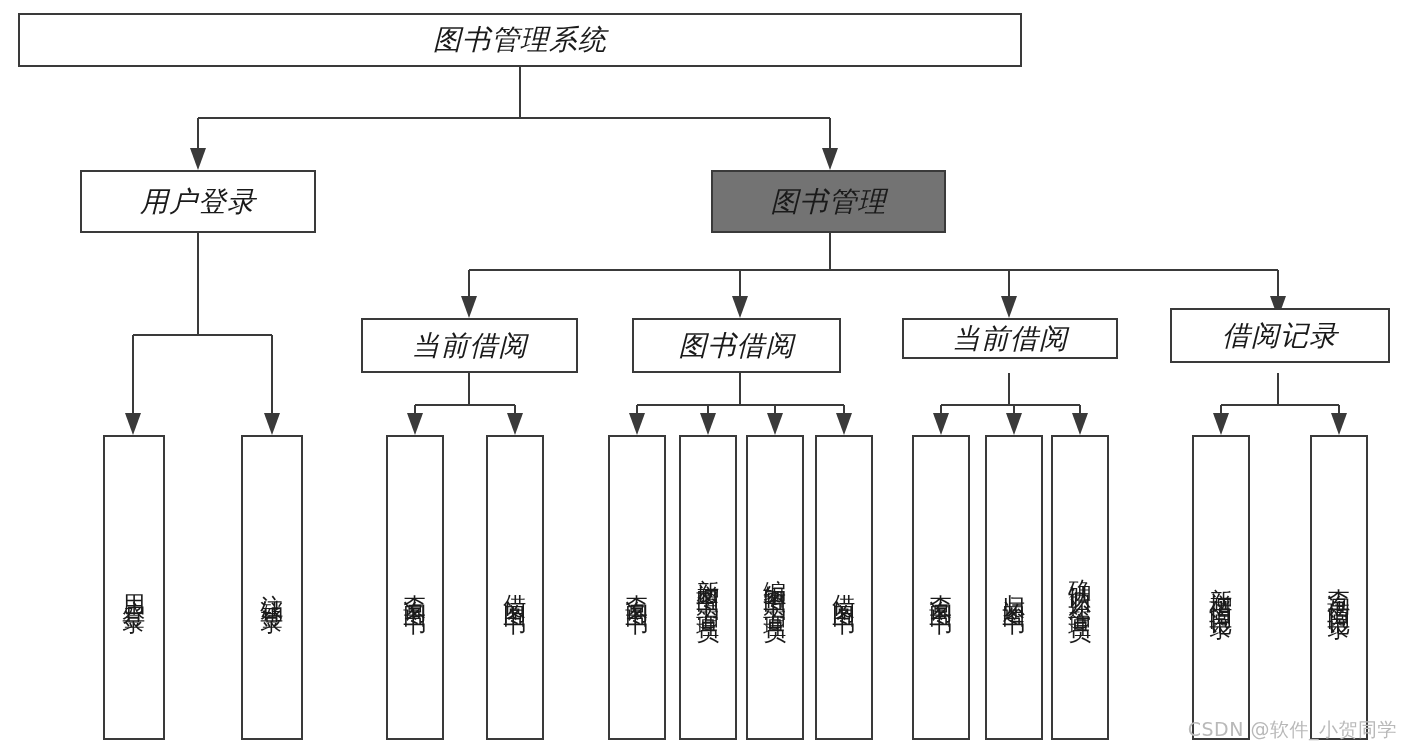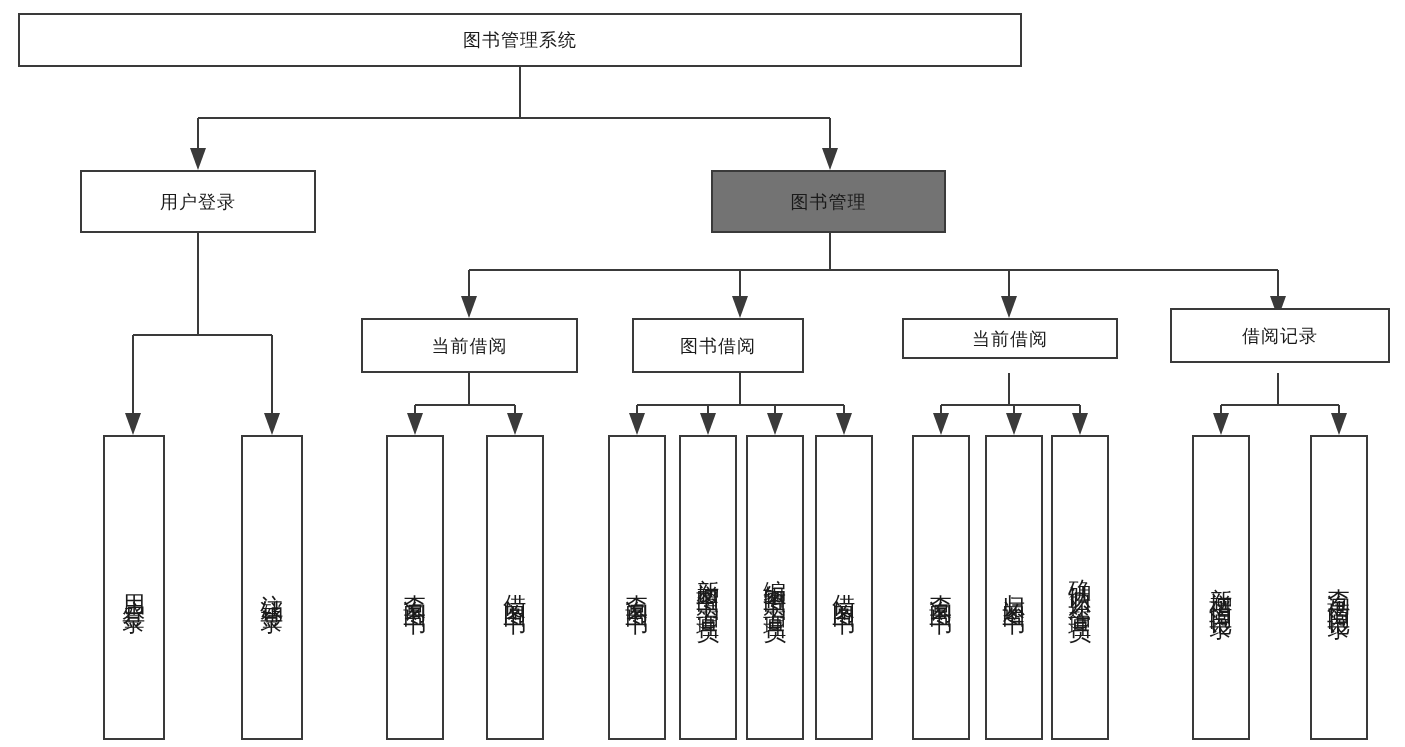--- a/index.html
+++ b/index.html
@@ -30,23 +30,24 @@
     box-sizing: border-box;
     border: 2px solid #3a3a3a;
     background: #ffffff;
     color: #1a1a1a;
     display: flex;
     align-items: center;
     justify-content: center;
     text-align: center;
   }
   .node.horiz {
-    font-size: 18px;
+    font-size: 28px;
     letter-spacing: 1px;
     line-height: 1.2;
+    font-style: italic;
   }
   .node.vert {
     writing-mode: vertical-rl;
     text-orientation: upright;
     font-size: 23px;
     letter-spacing: 6px;
     line-height: 1.15;
     padding: 6px 0;
   }
   .node.vert .vtext {
@@ -132,21 +133,21 @@
       </div>
       <div class="node horiz" style="left: 80px; top: 170px; width: 236px; height: 63px; border-color: rgb(58, 58, 58); background: rgb(255, 255, 255); color: rgb(26, 26, 26);">
         <span>用户登录</span>
       </div>
       <div class="node horiz" style="left: 711px; top: 170px; width: 235px; height: 63px; border-color: rgb(58, 58, 58); background: #737373; color: rgb(26, 26, 26);">
         <span>图书管理</span>
       </div>
       <div class="node horiz" style="left: 361px; top: 318px; width: 217px; height: 55px; border-color: rgb(58, 58, 58); background: rgb(255, 255, 255); color: rgb(26, 26, 26);">
         <span>当前借阅</span>
       </div>
-      <div class="node horiz" style="left: 632px; top: 318px; width: 172px; height: 55px; border-color: rgb(58, 58, 58); background: rgb(255, 255, 255); color: rgb(26, 26, 26);">
+      <div class="node horiz" style="left: 632px; top: 318px; width: 209px; height: 55px; border-color: rgb(58, 58, 58); background: rgb(255, 255, 255); color: rgb(26, 26, 26);">
         <span>图书借阅</span>
       </div>
       <div class="node horiz" style="left: 902px; top: 318px; width: 216px; height: 41px; border-color: rgb(58, 58, 58); background: rgb(255, 255, 255); color: rgb(26, 26, 26);">
         <span>当前借阅</span>
       </div>
       <div class="node horiz" style="left: 1170px; top: 308px; width: 220px; height: 55px; border-color: rgb(58, 58, 58); background: rgb(255, 255, 255); color: rgb(26, 26, 26);">
         <span>借阅记录</span>
       </div>
       <div class="node vert" style="left: 103px; top: 435px; width: 62px; height: 305px; border-color: rgb(58, 58, 58); background: rgb(255, 255, 255); color: rgb(26, 26, 26);">
         <span class="vtext">用户登录</span>
@@ -182,14 +183,15 @@
         <span class="vtext">确认归还（管理员）</span>
       </div>
       <div class="node vert" style="left: 1192px; top: 435px; width: 58px; height: 305px; border-color: rgb(58, 58, 58); background: rgb(255, 255, 255); color: rgb(26, 26, 26);">
         <span class="vtext">新增借阅记录</span>
       </div>
       <div class="node vert" style="left: 1310px; top: 435px; width: 58px; height: 305px; border-color: rgb(58, 58, 58); background: rgb(255, 255, 255); color: rgb(26, 26, 26);">
         <span class="vtext">查询借阅记录</span>
       </div>
     </div>
 
+  <div class="watermark">CSDN @软件_小贺同学</div>
 
 </div>
 
 </body></html>

